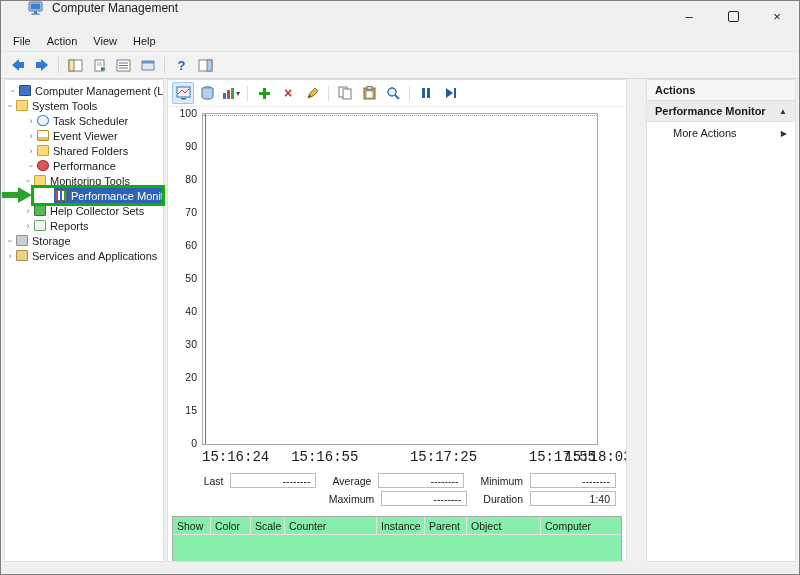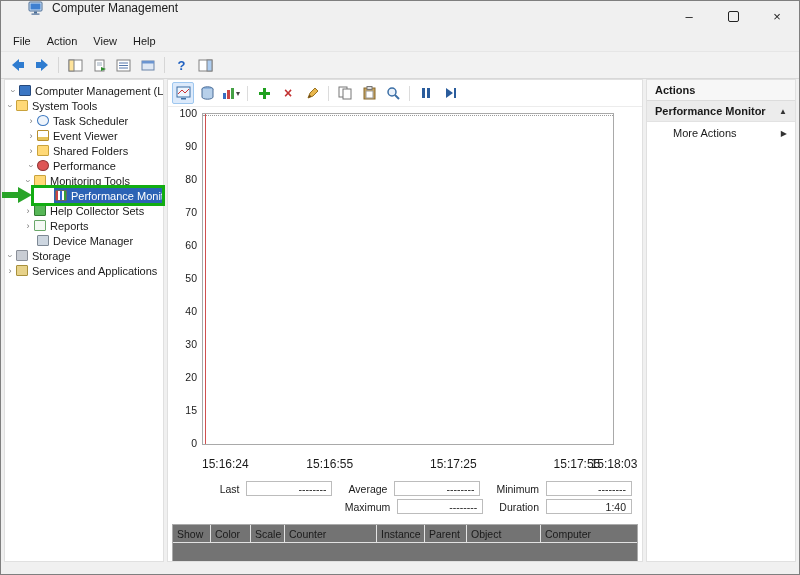--- a/index.html
+++ b/index.html
@@ -57,36 +57,36 @@
   .pti.pressed{background:#dceafb;border-color:#9ec7ef;}
   .psep{width:1px;height:15px;background:#dcdcdc;margin:0 3px;}
   .redx{color:#c23232;font-weight:bold;font-size:14px;line-height:1;}
   .ddcaret{font-size:8px;color:#444;margin-left:1px;}
   .graph-block{margin:6px 28px 0 8px;display:flex;flex:none;}
   .ylabels{width:26px;position:relative;height:330px;font-size:10.5px;}
   .ylabels span{position:absolute;right:5px;transform:translateY(-50%);text-align:right;}
   .plot{flex:1;height:330px;border:1px solid #a9a9a9;position:relative;background:#fff;}
   .topline{position:absolute;top:1px;left:0;right:0;border-top:1px dotted #9a9a9a;}
   .redline{position:absolute;left:2px;top:0;bottom:0;width:1px;background:#d05050;}
-  .xlabels{margin:12px 28px 0 34px;position:relative;height:13px;font-size:12px;flex:none;}
+  .xlabels{margin:4px 28px 0 34px;position:relative;height:13px;font-size:14px;flex:none;font-family:Liberation Mono, monospace;}
   .xlabels span{position:absolute;white-space:nowrap;}
   .xl0{left:0}.xl1{left:31%;transform:translateX(-50%)}.xl2{left:61%;transform:translateX(-50%)}
   .xl3{left:91%;transform:translateX(-50%)}.xl4{left:100%;transform:translateX(-50%)}
   .stats{margin:8px 10px 0 8px;font-size:10.5px;flex:none;}
   .stat-row{display:flex;justify-content:flex-end;align-items:center;gap:16px;margin-top:3px;}
   .pair{display:flex;align-items:center;gap:7px;}
   .sbox{width:86px;height:15px;line-height:15px;border:1px solid #bcbcbc;background:#fff;text-align:right;
         padding:0 5px;box-sizing:border-box;color:#222;}
-  .ctable{margin:10px 4px 0 4px;border:1px solid #ababab;background:#737373;height:48px;box-sizing:border-box;flex:none;}
+  .ctable{margin:10px 4px 0 4px;border:1px solid #ababab;background:#86efac;height:48px;box-sizing:border-box;flex:none;}
   .chead{display:flex;height:17px;border-bottom:1px solid #e2e2e2;font-size:10.5px;}
   .ch{padding:0 4px;border-right:1px solid #e4e4e4;box-sizing:border-box;display:flex;align-items:center;overflow:hidden;}
   .c0{width:38px}.c1{width:40px}.c2{width:34px}.c3{width:92px}.c4{width:48px}.c5{width:42px}.c6{width:74px}
   .c7{flex:1;border-right:none;}
   
-  .actions{width:150px;flex:none;font-size:11px;overflow:hidden;}
+  .actions{width:150px;flex:none;font-size:11px;overflow:hidden;margin-left:16px;}
   .ahead{height:20px;display:flex;align-items:center;padding:0 8px;font-weight:bold;border-bottom:1px solid #dcdcdc;background:#f7f7f7;}
   .asec{height:20px;display:flex;align-items:center;justify-content:space-between;padding:0 8px;background:#ececec;border-bottom:1px solid #e2e2e2;font-weight:600;}
   .caret-up{font-size:8px;color:#333;}
   .amore{display:flex;align-items:center;justify-content:space-between;padding:5px 8px 5px 26px;}
   .caret-right{font-size:8px;color:#333;}
 </style>
 </head>
 <body>
 
 <div class="window">
@@ -220,25 +220,20 @@
       </div>
       <div class="trow lv3">
         <span class="exp">›</span>
         <span class="ti i-dcs"></span>
         <span class="tlabel">Help Collector Sets</span>
       </div>
       <div class="trow lv3">
         <span class="exp">›</span>
         <span class="ti i-reports"></span>
         <span class="tlabel">Reports</span>
-      </div>
-      <div class="trow lv2">
-        <span class="exp"></span>
-        <span class="ti i-device"></span>
-        <span class="tlabel">Device Manager</span>
       </div>
       <div class="trow lv1">
         <span class="exp down">›</span>
         <span class="ti i-storage"></span>
         <span class="tlabel">Storage</span>
       </div>
       <div class="trow lv1">
         <span class="exp">›</span>
         <span class="ti i-services"></span>
         <span class="tlabel">Services and Applications</span>

